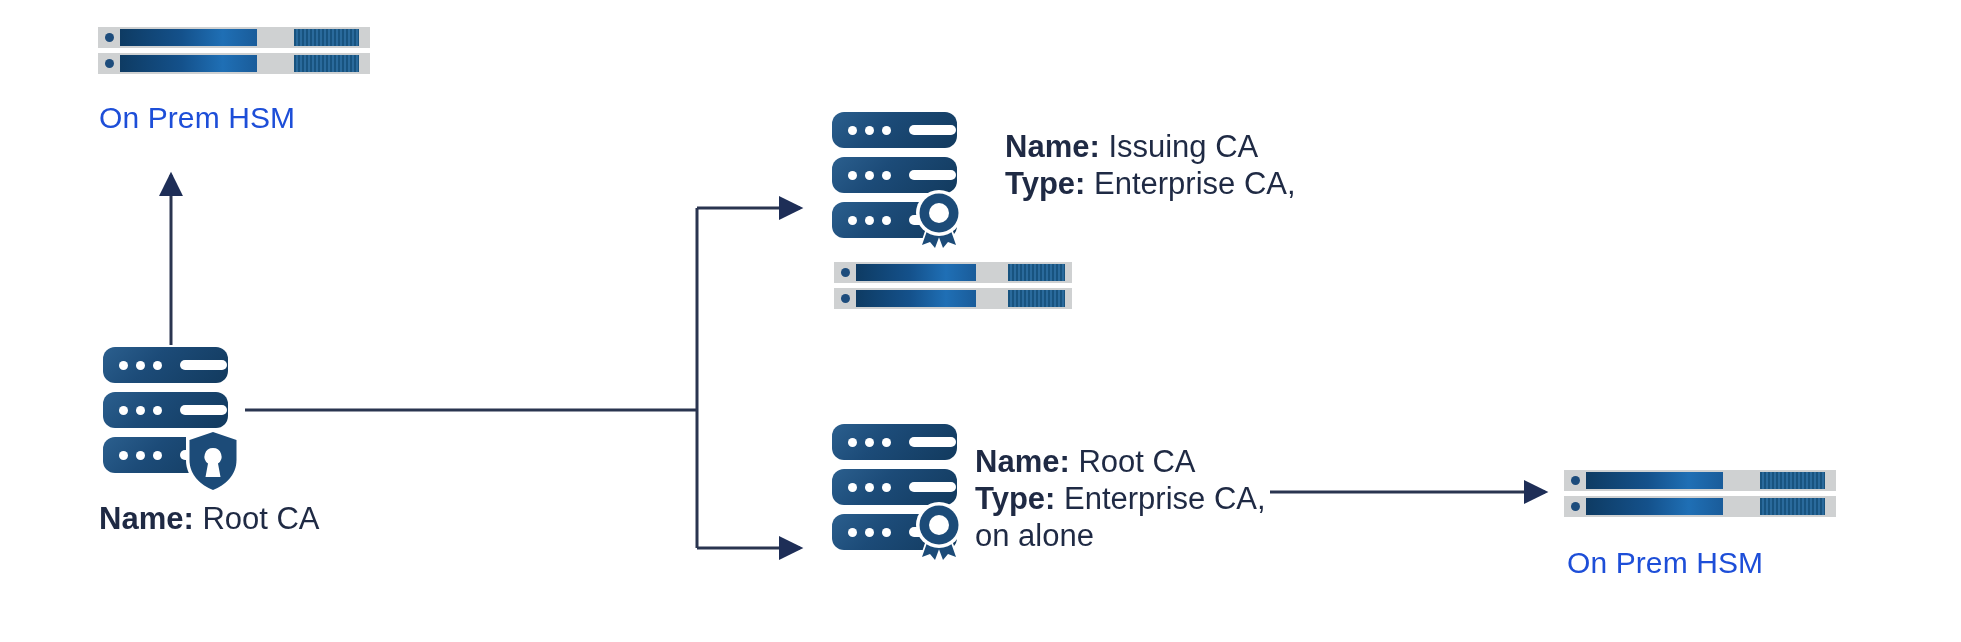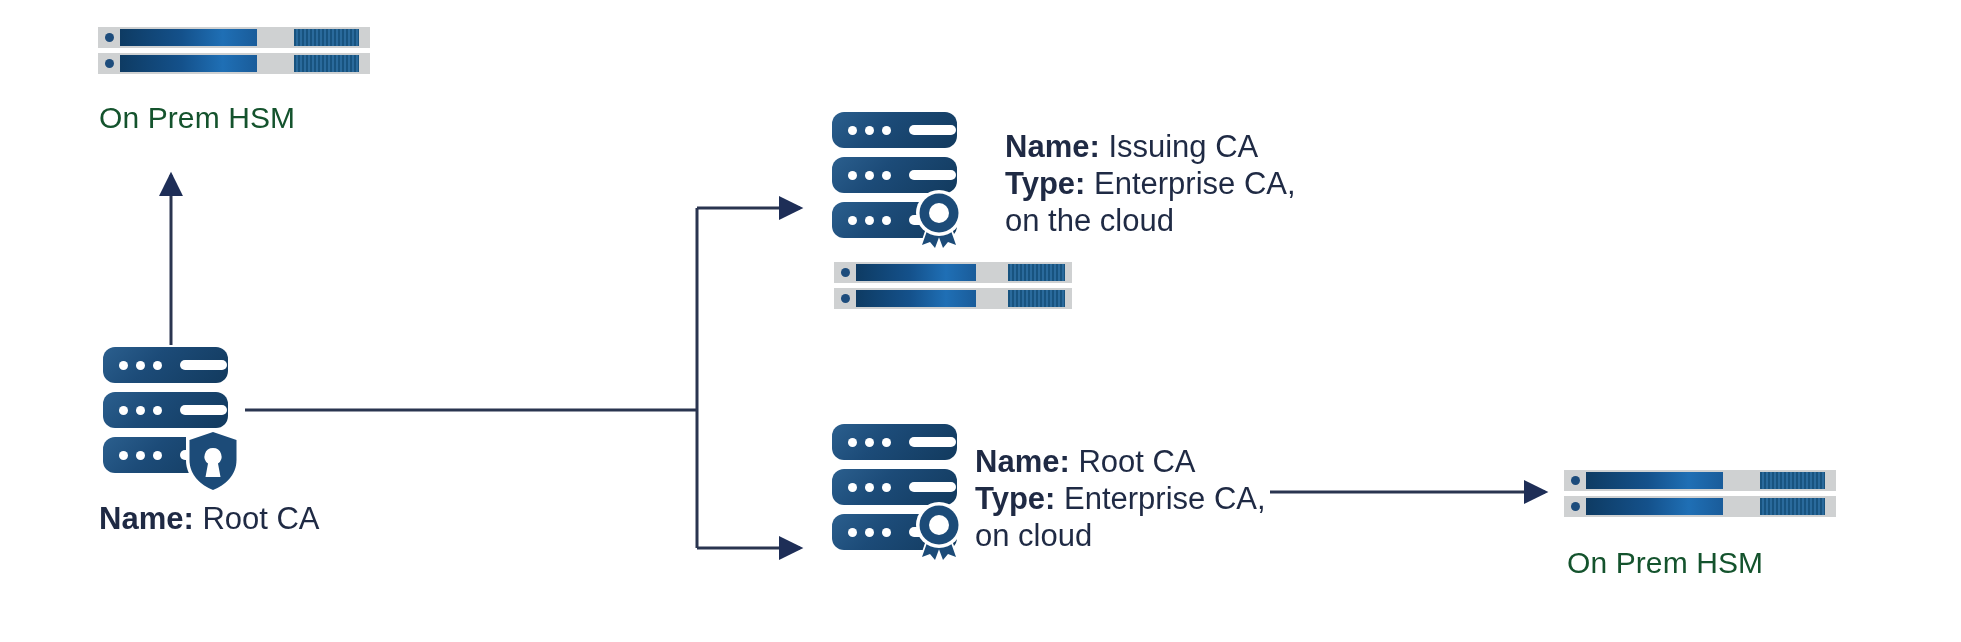--- a/index.html
+++ b/index.html
@@ -20,21 +20,21 @@
     position: absolute;
     left: 0; top: 0;
     width: 1961px;
     height: 642px;
   }
   
   .caption {
     position: absolute;
     font-size: 30px;
     line-height: 1.18;
-    color: #14532d;
+    color: #1d4ed8;
     white-space: pre;
     letter-spacing: 0.1px;
   }
   .info-block {
     position: absolute;
     font-size: 31px;
     line-height: 1.2;
     color: #1f2a44;
     white-space: nowrap;
   }
@@ -258,21 +258,20 @@
 
   <div class="info-block" style="left:1005px; top:128px;">
     <span class="info-line">
       <span class="info-key">Name: </span>
       <span class="info-val">Issuing CA</span>
     </span>
     <span class="info-line">
       <span class="info-key">Type: </span>
       <span class="info-val">Enterprise CA,</span>
     </span>
-    <span class="info-line info-val">on the cloud</span>
   </div>
 
   <div class="hsm" style="left:834px; top:262px; width:238px;">
     <div class="hsm-unit">
       <span class="hsm-led"></span>
       <span class="hsm-panel" style="width:120px;"></span>
       <span class="hsm-gap" style="width:32px;"></span>
       <span class="hsm-vent" style="width:57px;"></span>
     </div>
     <div class="hsm-unit">
@@ -321,21 +320,21 @@
 
   <div class="info-block" style="left:975px; top:443px;">
     <span class="info-line">
       <span class="info-key">Name: </span>
       <span class="info-val">Root CA</span>
     </span>
     <span class="info-line">
       <span class="info-key">Type: </span>
       <span class="info-val">Enterprise CA,</span>
     </span>
-    <span class="info-line info-val">on cloud</span>
+    <span class="info-line info-val">on alone</span>
   </div>
 
   <div class="hsm" style="left:1564px; top:470px; width:272px;">
     <div class="hsm-unit">
       <span class="hsm-led"></span>
       <span class="hsm-panel" style="width:137px;"></span>
       <span class="hsm-gap" style="width:37px;"></span>
       <span class="hsm-vent" style="width:65px;"></span>
     </div>
     <div class="hsm-unit">

